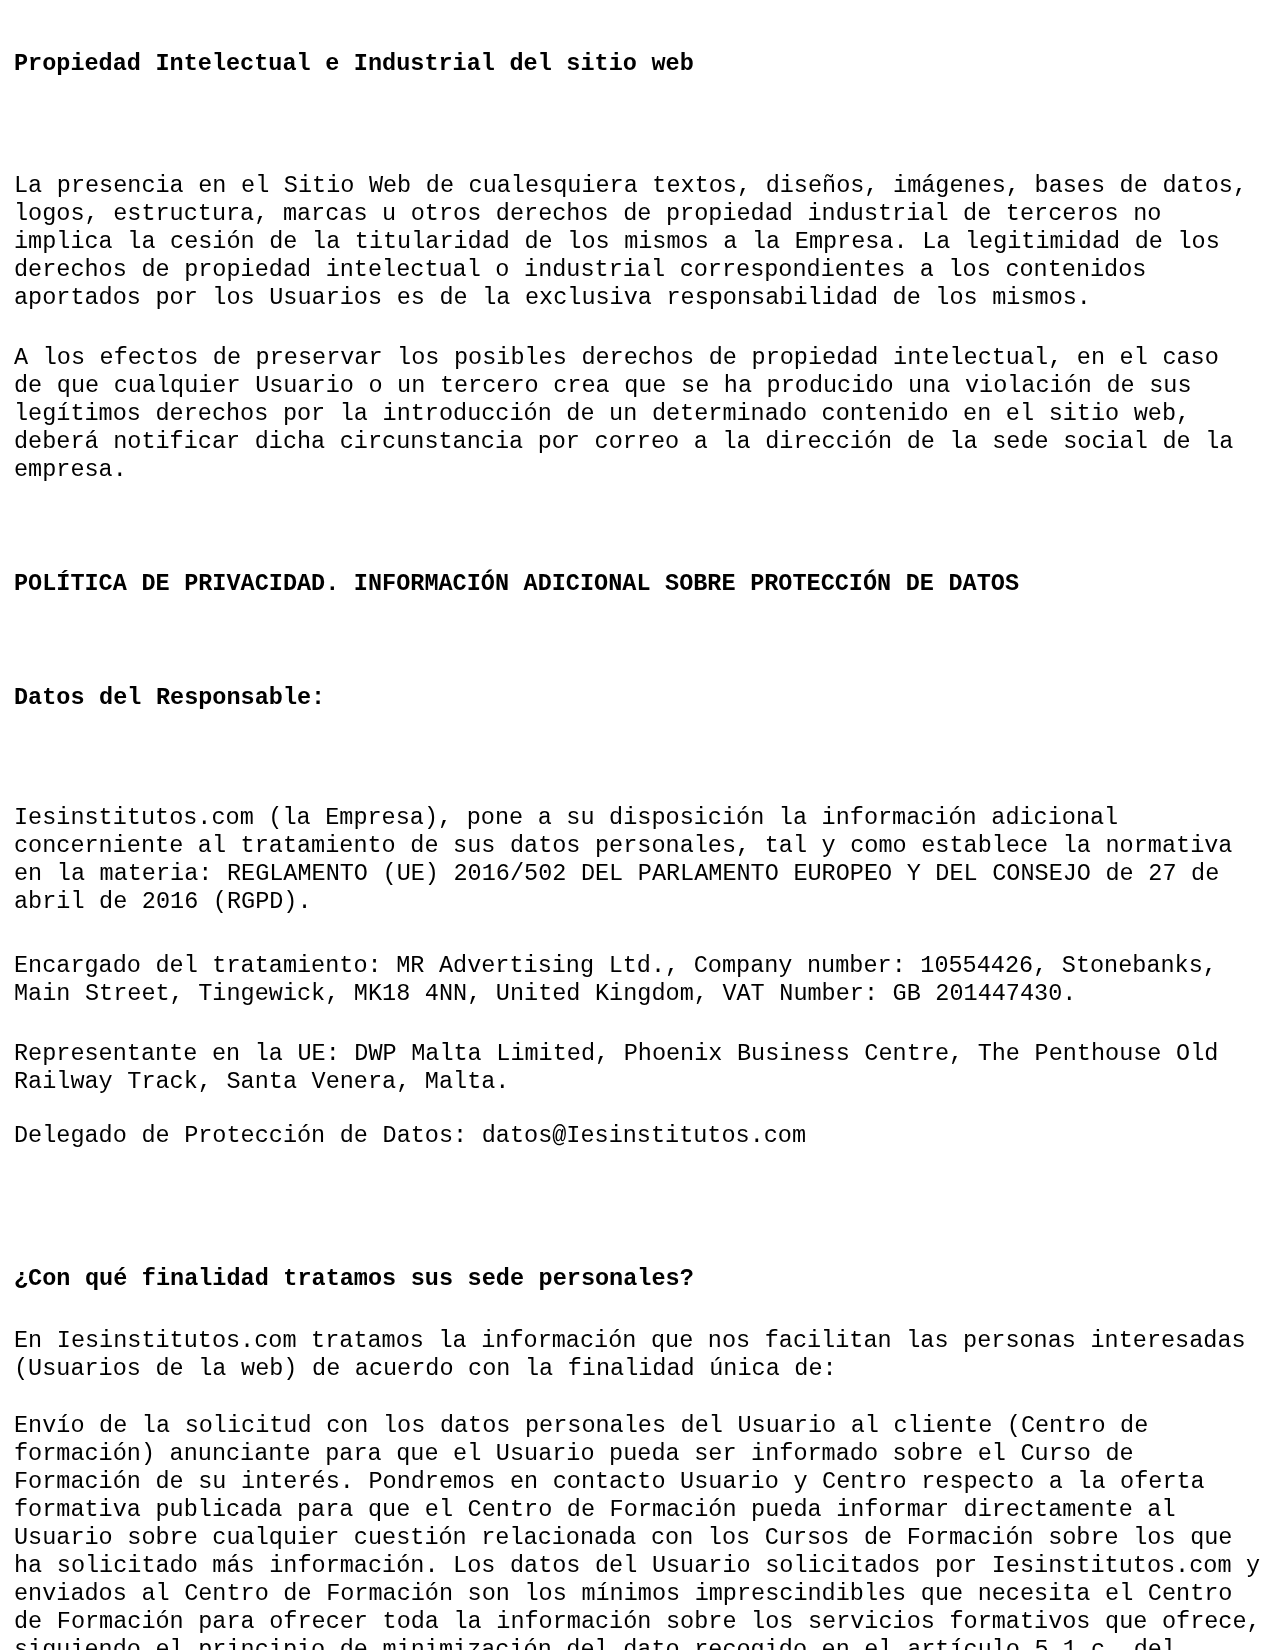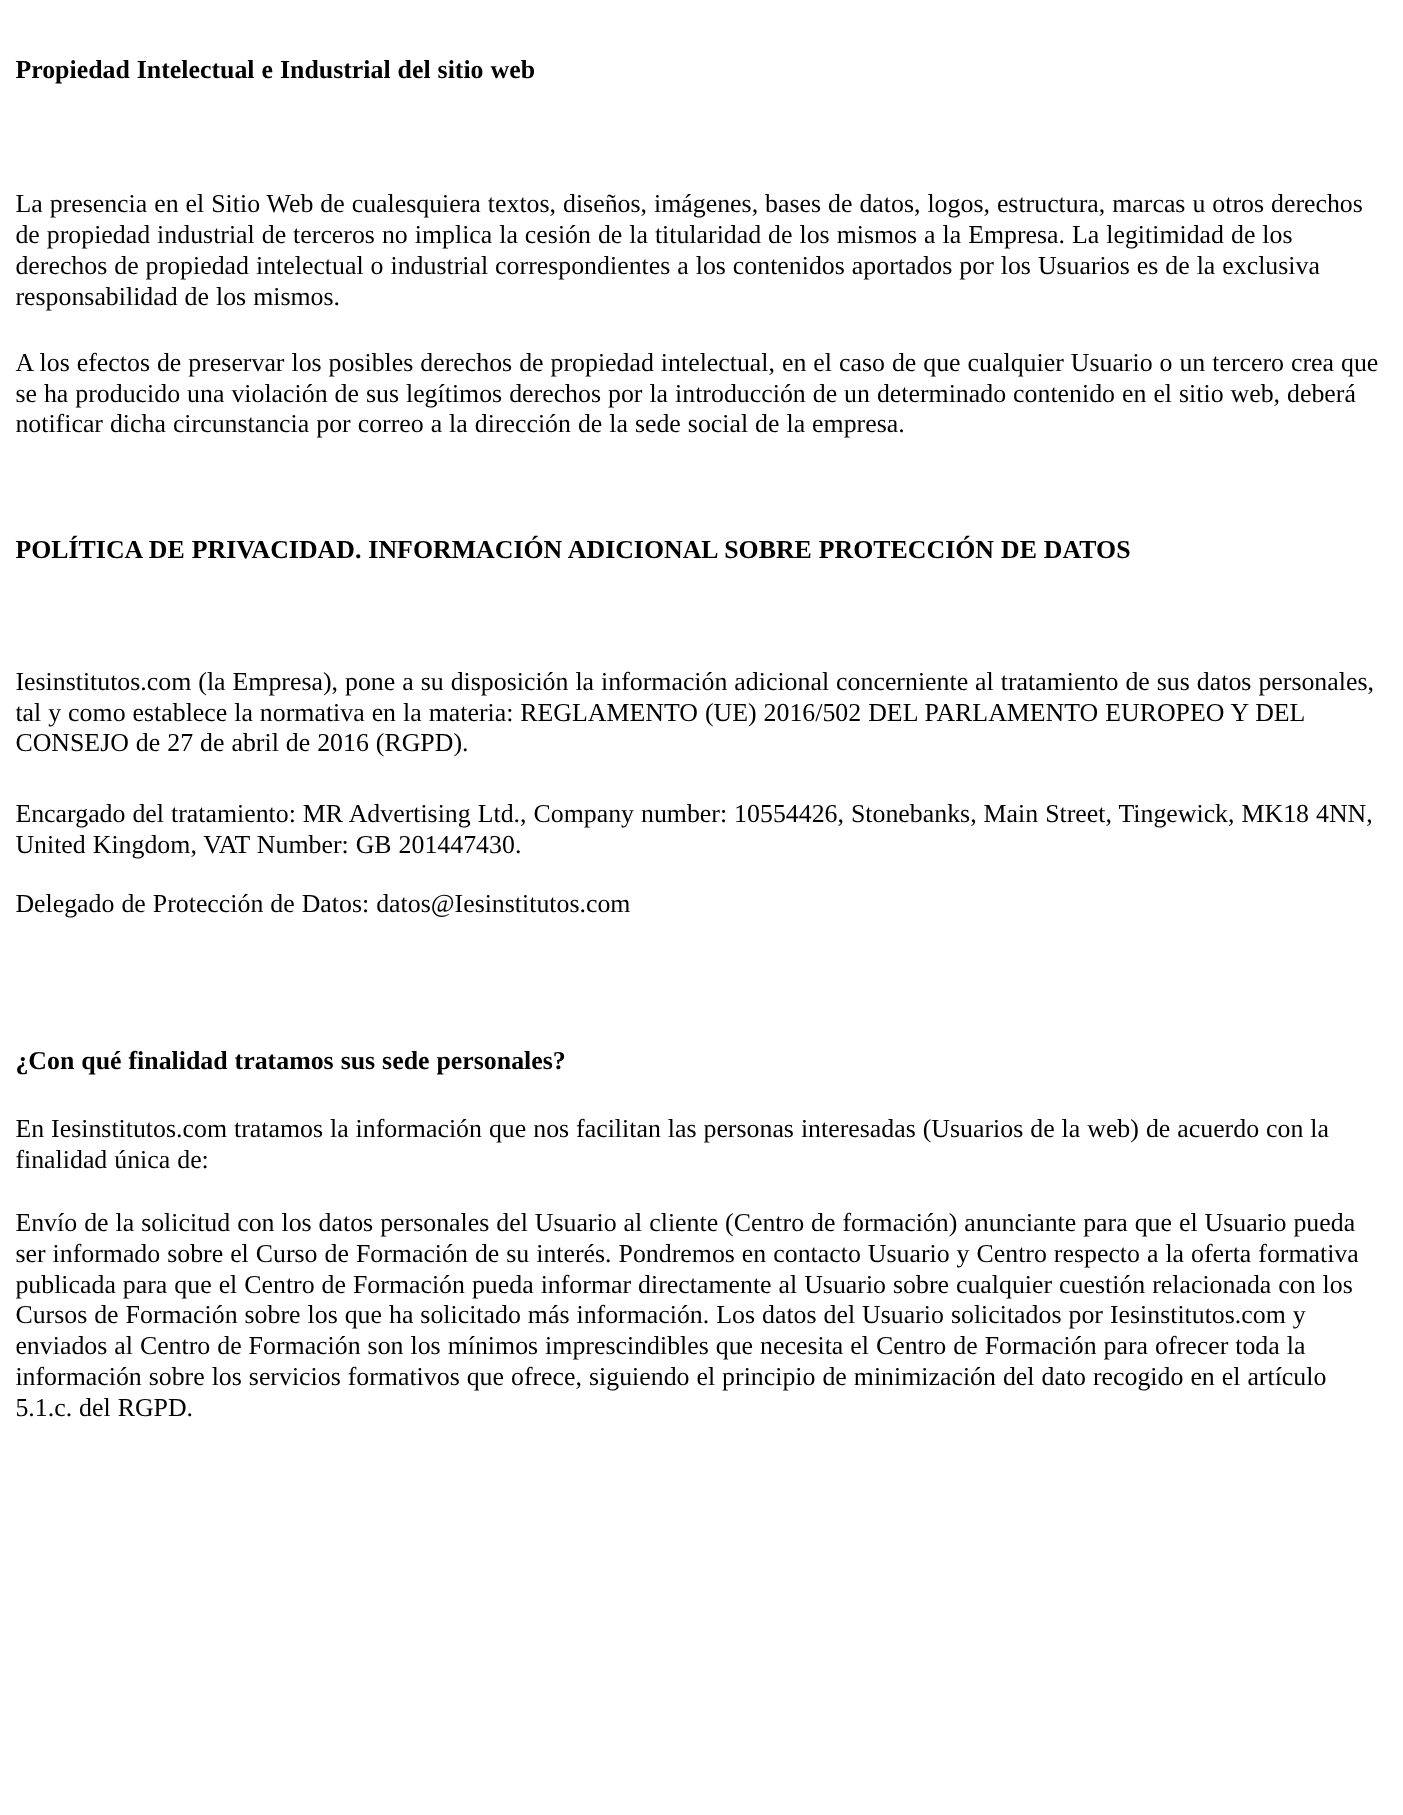--- a/index.html
+++ b/index.html
@@ -15,20 +15,21 @@
     color: #000000;
     font-family: "Liberation Serif", "DejaVu Serif", serif;
     font-size: 23.5px;
     line-height: 28px;
   }
   .page {
     box-sizing: border-box;
     width: 1275px;
     height: 1650px;
     padding: 50px 14px 0 14px;
+    font-family: Liberation Mono, monospace;
   }
   .page p, .page h1, .page h2, .page h3 {
     margin: 0;
     padding: 0;
     font-size: 23.5px;
     line-height: 28px;
     text-align: left;
     word-spacing: 0.02em;
   }
   .heading {
@@ -51,26 +52,28 @@
 <div class="page">
 
   <h1 class="heading">Propiedad Intelectual e Industrial del sitio web</h1>
 
   <p class="mt94">La presencia en el Sitio Web de cualesquiera textos, diseños, imágenes, bases de datos, logos, estructura, marcas u otros derechos de propiedad industrial de terceros no implica la cesión de la titularidad de los mismos a la Empresa. La legitimidad de los derechos de propiedad intelectual o industrial correspondientes a los contenidos aportados por los Usuarios es de la exclusiva responsabilidad de los mismos.</p>
 
   <p class="mt32">A los efectos de preservar los posibles derechos de propiedad intelectual, en el caso de que cualquier Usuario o un tercero crea que se ha producido una violación de sus legítimos derechos por la introducción de un determinado contenido en el sitio web, deberá notificar dicha circunstancia por correo a la dirección de la sede social de la empresa.</p>
 
   <h2 class="heading mt86">POLÍTICA DE PRIVACIDAD. INFORMACIÓN ADICIONAL SOBRE PROTECCIÓN DE DATOS</h2>
 
+  <h3 class="heading mt86">Datos del Responsable:</h3>
 
   <p class="mt92">Iesinstitutos.com (la Empresa), pone a su disposición la información adicional concerniente al tratamiento de sus datos personales, tal y como establece la normativa en la materia: REGLAMENTO (UE) 2016/502 DEL PARLAMENTO EUROPEO Y DEL CONSEJO de 27 de abril de 2016 (RGPD).</p>
 
 
   <p class="mt36">Encargado del tratamiento: MR Advertising Ltd., Company number: 10554426, Stonebanks, Main Street, Tingewick, MK18 4NN, United Kingdom, VAT Number: GB 201447430.</p>
 
+  <p class="mt32">Representante en la UE: DWP Malta Limited, Phoenix Business Centre, The Penthouse Old Railway Track, Santa Venera, Malta.</p>
 
   <p class="mt26">Delegado de Protección de Datos: datos@Iesinstitutos.com</p>
 
   <h3 class="heading mt115">¿Con qué finalidad tratamos sus sede personales?</h3>
 
   <p class="mt34">En Iesinstitutos.com tratamos la información que nos facilitan las personas interesadas (Usuarios de la web) de acuerdo con la finalidad única de:</p>
 
   <p class="mt29">Envío de la solicitud con los datos personales del Usuario al cliente (Centro de formación) anunciante para que el Usuario pueda ser informado sobre el Curso de Formación de su interés. Pondremos en contacto Usuario y Centro respecto a la oferta formativa publicada para que el Centro de Formación pueda informar directamente al Usuario sobre cualquier cuestión relacionada con los Cursos de Formación sobre los que ha solicitado más información. Los datos del Usuario solicitados por Iesinstitutos.com y enviados al Centro de Formación son los mínimos imprescindibles que necesita el Centro de Formación para ofrecer toda la información sobre los servicios formativos que ofrece, siguiendo el principio de minimización del dato recogido en el artículo 5.1.c. del RGPD.</p>
 
 </div>

